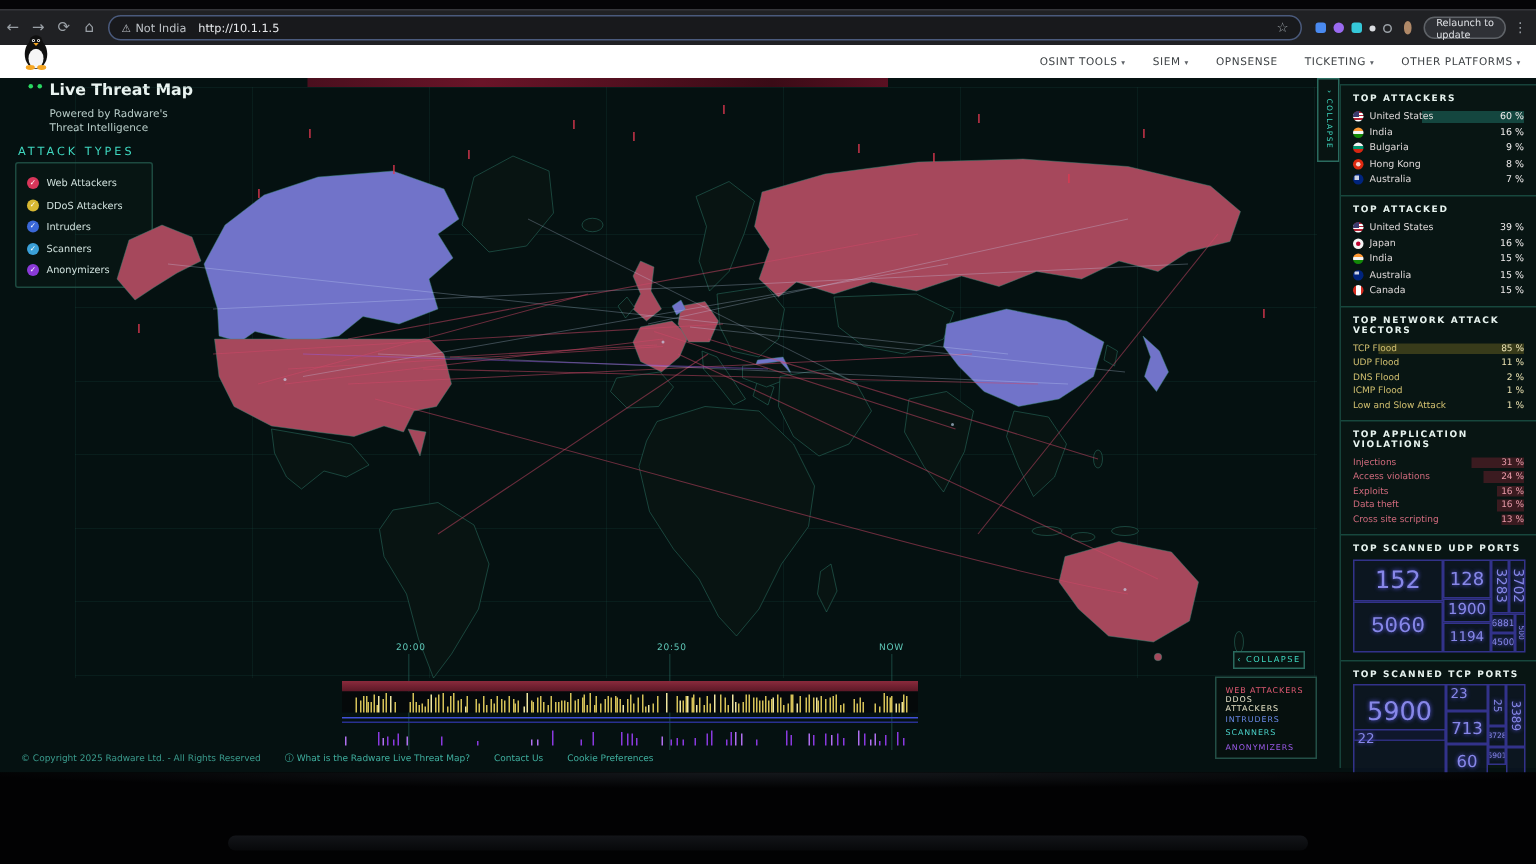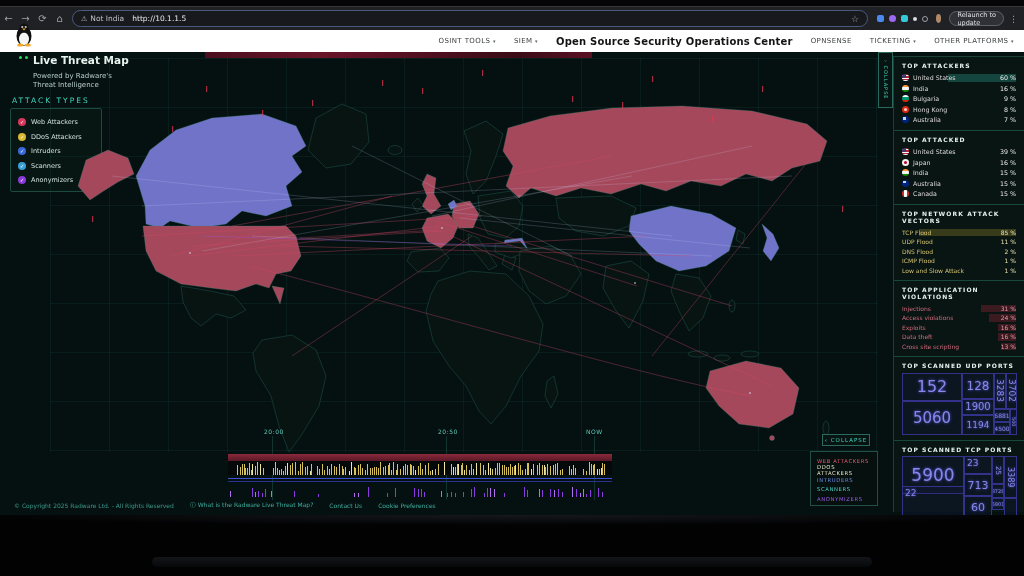--- a/index.html
+++ b/index.html
@@ -171,21 +171,20 @@
         <circle cx="11.7" cy="6" r="1" fill="#fff"></circle>
       <circle cx="8.3" cy="6" r=".45" fill="#000"></circle>
         <circle cx="11.7" cy="6" r=".45" fill="#000"></circle>
       <polygon points="8.2,7.6 11.8,7.6 10,9.6" fill="#f5a623"></polygon>
       <ellipse cx="6.2" cy="24" rx="3" ry="1.6" fill="#f5a623"></ellipse>
       <ellipse cx="13.8" cy="24" rx="3" ry="1.6" fill="#f5a623"></ellipse>
     </svg>
     <div id="appnav">
       <span class="applink"><span>OSINT TOOLS</span> <span class="crt">▾</span></span>
       <span class="applink"><span>SIEM</span> <span class="crt">▾</span></span>
-      <span id="apptitle">Open Source Security Operations Center</span>
       <span class="applink">OPNSENSE</span>
       <span class="applink"><span>TICKETING</span> <span class="crt">▾</span></span>
       <span class="applink"><span>OTHER PLATFORMS</span> <span class="crt">▾</span></span>
     </div>
   </div>
 
   <div id="dash">
     <div id="redstrip"></div>
     <span class="greendot" style="left:19px"></span>
     <span class="greendot" style="left:25px"></span>
@@ -665,21 +664,21 @@
             </div>
           </div>
       </div>
       <div class="ssec">
         <div class="shead">TOP SCANNED UDP PORTS</div>
         <div class="portgrid">
             <div class="pcell" style="left: 0px; top: 0px; width: 60px; height: 28px; font-size: 16px;">152</div>
             <div class="pcell" style="left: 60px; top: 0px; width: 32px; height: 26px; font-size: 12px;">128</div>
             <div class="pcell vert" style="left: 92px; top: 0px; width: 12px; height: 36px; font-size: 9px;">3283</div>
             <div class="pcell vert" style="left: 104px; top: 0px; width: 11px; height: 36px; font-size: 9px;">3702</div>
-            <div class="pcell" style="left: 0px; top: 28px; width: 60px; height: 34px; font-size: 15px;">5060</div>
+            <div class="pcell" style="left: 0px; top: 28px; width: 60px; height: 34px; font-size: 15px; font-family: Liberation Mono, monospace;">5060</div>
             <div class="pcell" style="left: 60px; top: 26px; width: 32px; height: 16px; font-size: 10px;">1900</div>
             <div class="pcell" style="left: 60px; top: 42px; width: 32px; height: 20px; font-size: 9px;">1194</div>
             <div class="pcell" style="left: 92px; top: 36px; width: 16px; height: 13px; font-size: 6px;">6881</div>
             <div class="pcell" style="left: 92px; top: 49px; width: 16px; height: 13px; font-size: 6px;">4500</div>
             <div class="pcell vert" style="left: 108px; top: 36px; width: 7px; height: 26px; font-size: 5px;">500</div>
           </div>
       </div>
       <div class="ssec" style="border-bottom:none">
         <div class="shead">TOP SCANNED TCP PORTS</div>
         <div class="portgrid">

